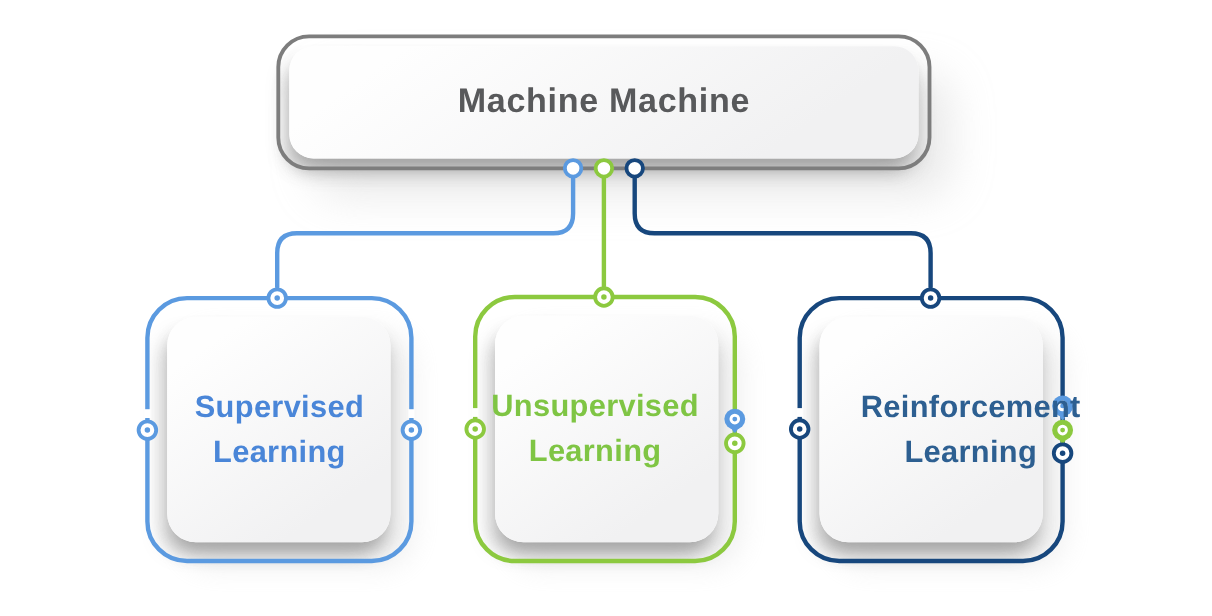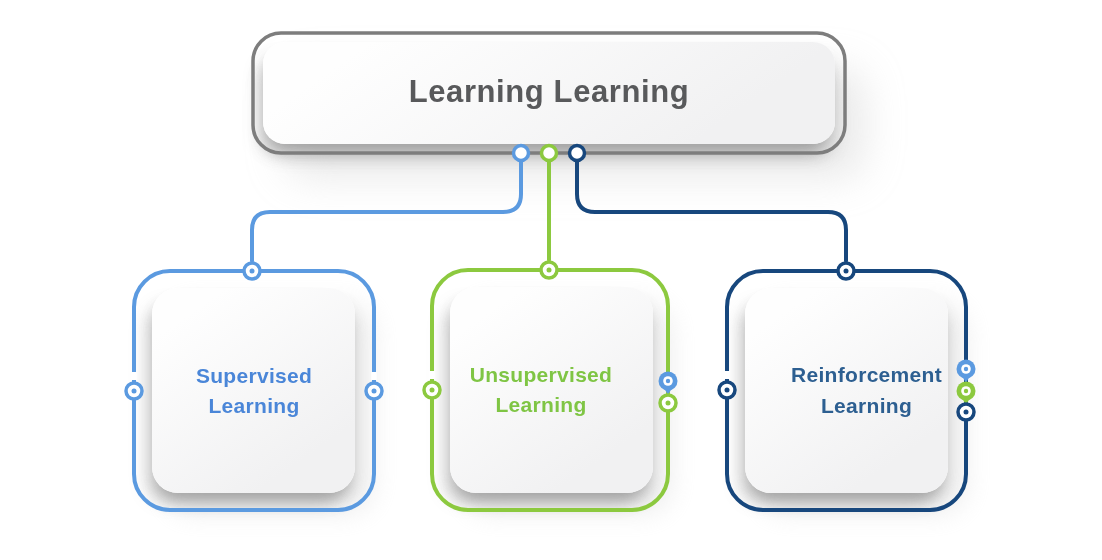--- a/index.html
+++ b/index.html
@@ -43,26 +43,26 @@
     text-align: center;
     pointer-events: none;
   }
   .root-label {
     left: 253px; top: 33px; width: 592px; height: 118px;
     font-size: 31px; font-weight: bold; letter-spacing: 0.6px;
     color: #58595b;
   }
   .child-label {
     white-space: pre-line;
-    font-size: 21px; font-weight: bold; letter-spacing: 0.3px;
+    font-size: 28px; font-weight: bold; letter-spacing: 0.3px;
     line-height: 1.45;
   }
   .sup-label   { left: 134px; top: 272px; width: 240px; height: 238px; color: #4a86d8; }
   .unsup-label { left: 423px; top: 270px; width: 236px; height: 240px; color: #7fc544; }
-  .reinf-label { left: 747px; top: 271px; width: 239px; height: 239px; color: #2d5f91; }
+  .reinf-label { left: 763px; top: 271px; width: 239px; height: 239px; color: #2d5f91; }
 </style>
 </head>
 <body>
 
 <div class="stage">
 
   <div class="card root-card"></div>
   <div class="card child-card sup-card"></div>
   <div class="card child-card unsup-card"></div>
   <div class="card child-card reinf-card"></div>
@@ -120,21 +120,21 @@
     <circle cx="432" cy="390" r="8" fill="#ffffff" stroke-width="3.5" stroke="#8cc93f"></circle>
     <circle cx="432" cy="390" r="2.5" fill="#8cc93f"></circle>
     <circle cx="668" cy="403" r="8" fill="#ffffff" stroke-width="3.5" stroke="#8cc93f"></circle>
     <circle cx="668" cy="403" r="2.5" fill="#8cc93f"></circle>
     <circle cx="727" cy="390" r="8" fill="#ffffff" stroke-width="3.5" stroke="#17477d"></circle>
     <circle cx="727" cy="390" r="2.5" fill="#17477d"></circle>
     <circle cx="966" cy="412" r="8" fill="#ffffff" stroke-width="3.5" stroke="#17477d"></circle>
     <circle cx="966" cy="412" r="2.5" fill="#17477d"></circle>
   </svg>
 
-  <div class="label root-label">Learning Learning</div>
+  <div class="label root-label">Machine Machine</div>
   <div class="label child-label sup-label">Supervised
 Learning</div>
   <div class="label child-label unsup-label">Unsupervised
 Learning</div>
   <div class="label child-label reinf-label">Reinforcement
 Learning</div>
 
 </div>
 
 </body></html>

